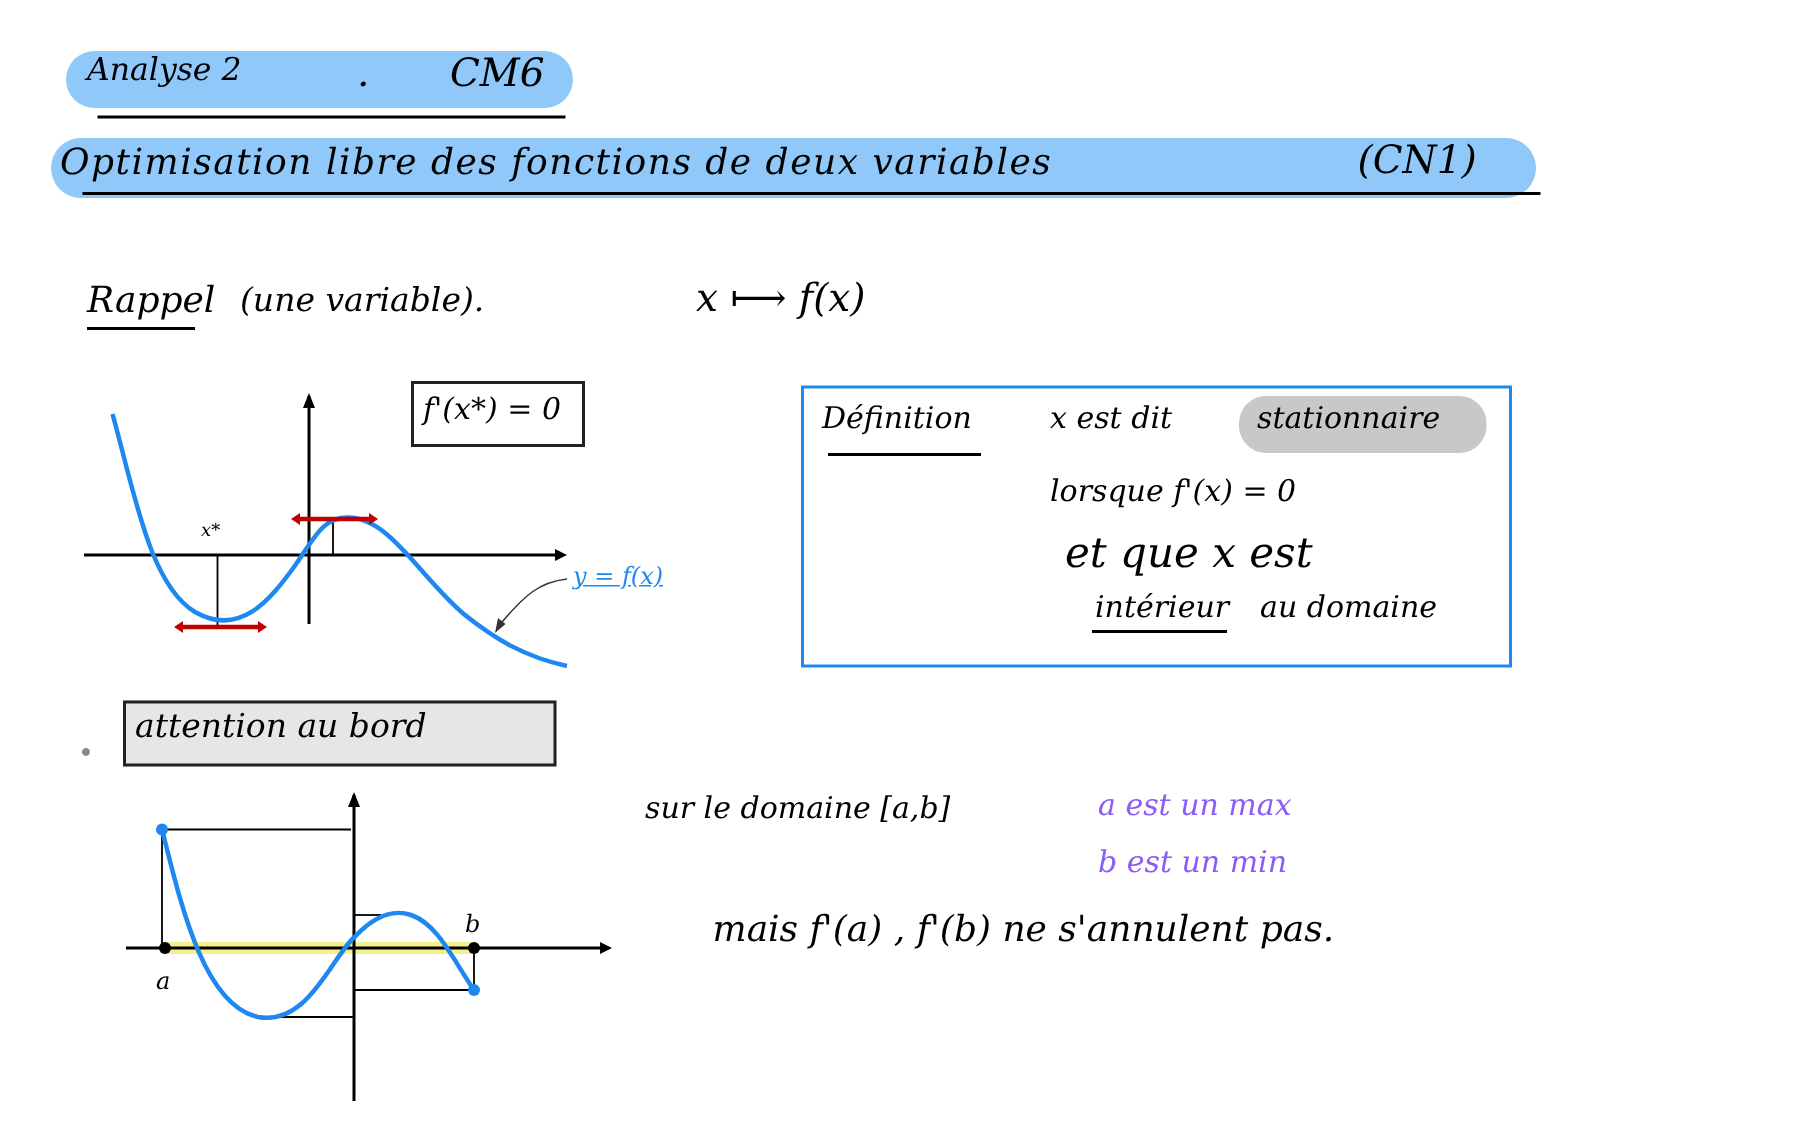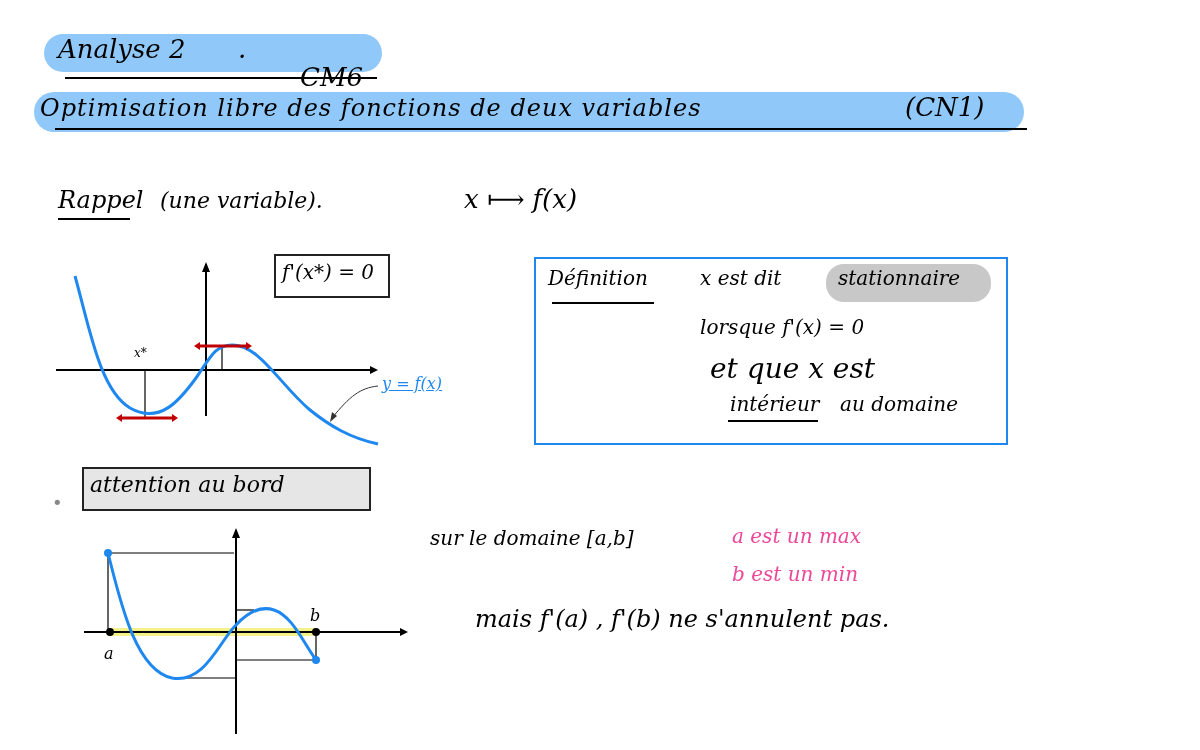--- a/index.html
+++ b/index.html
@@ -6,31 +6,31 @@
   body { width:1200px; height:750px; position:relative; overflow:hidden;
          font-family: "DejaVu Sans", sans-serif; color:#000; }
   .hw { font-family: "DejaVu Serif", serif; font-style: italic; color:#000; position:absolute; white-space:nowrap; }
   .title-band { position:absolute; background:#90c9f9; border-radius:20px; }
   .underline { position:absolute; height:2px; background:#000; }
   svg { position:absolute; left:0; top:0; }
   .def-box { position:absolute; border:2px solid #1e88f0; background:#fff; }
   .pill { position:absolute; background:#c8c8c8; border-radius:18px; }
   .gray-box { position:absolute; border:2px solid #222; background:#e6e6e6; }
   .f-box { position:absolute; border:2px solid #222; background:#fff; }
-  .orange { color:#ec4899; }
+  .orange { color:#8b5cf6; }
   .blue { color:#1e88f0;text-decoration:underline; }
 </style>
 </head>
 <body>
 
 <div class="title-band" style="left:44px; top:34px; width:338px; height:38px;"></div>
 <div class="underline" style="left:65px; top:77px; width:312px;"></div>
-<span class="hw" style="left:58px; top:34px; font-size:26px;">Analyse 2</span>
+<span class="hw" style="left:58px; top:34px; font-size:21px;">Analyse 2</span>
 <span class="hw" style="left:238px; top:34px; font-size:26px;">.</span>
-<span class="hw" style="left:300px; top:34px; font-size:26px;margin-top:28px;">CM6</span>
+<span class="hw" style="left:300px; top:34px; font-size:26px;">CM6</span>
 
 <div class="title-band" style="left:34px; top:92px; width:990px; height:40px;"></div>
 <div class="underline" style="left:55px; top:128px; width:972px;"></div>
 <span class="hw" style="left:40px; top:94px; font-size:24px; letter-spacing:1px;">Optimisation libre des fonctions de deux variables</span>
 <span class="hw" style="left:905px; top:92px; font-size:26px;">(CN1)</span>
 
 <span class="hw" style="left:58px; top:186px; font-size:24px;">Rappel</span>
 <div class="underline" style="left:58px; top:218px; width:72px;"></div>
 <span class="hw" style="left:160px; top:188px; font-size:22px;">(une variable).</span>
 <span class="hw" style="left:464px; top:184px; font-size:26px;">x ⟼ f(x)</span>

